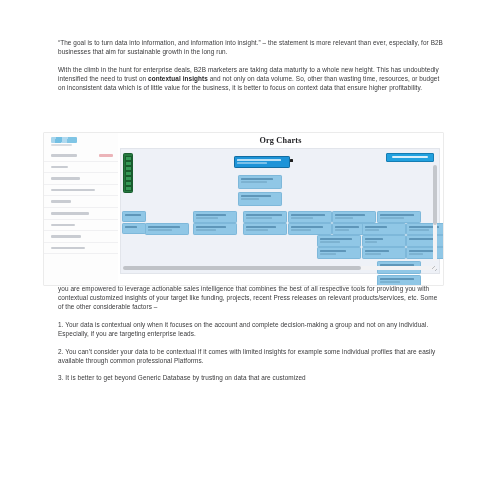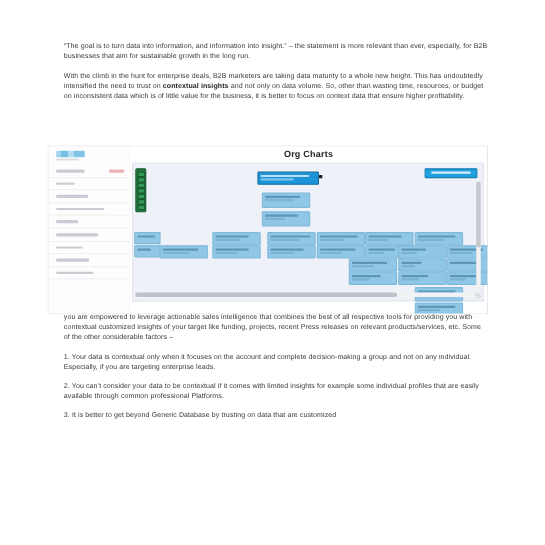--- a/index.html
+++ b/index.html
@@ -21,21 +21,21 @@
   .slogo{position:absolute;left:7px;top:4px;width:26px;height:6px;
          background:linear-gradient(100deg,#9fd4ef 0 18%,#66bde6 18% 42%,#a9d9f2 42% 62%,#74c3e8 62% 100%);
          border-radius:1px;opacity:.95;font-size:0;}
   .sloglo2{position:absolute;left:7px;top:11px;width:21px;height:2px;background:#d9dde2;border-radius:1px;}
   .smenu{position:absolute;left:0;top:17px;right:0;}
   .srow{position:relative;height:10.6px;border-bottom:1px solid #f0f0f2;}
   .srow .bar{position:absolute;left:7px;top:4px;height:2.6px;background:#c9ccd2;border-radius:1px;}
   .srow .tagr{position:absolute;right:5px;top:4px;width:14px;height:2.6px;background:#f0b3b8;border-radius:1px;}
 
   .sbody{position:absolute;left:74px;top:0;right:0;height:152px;background:#ffffff;}
-  .stitle{position:absolute;left:0;right:0;top:3px;text-align:center;font-family:Liberation Sans, sans-serif;
+  .stitle{position:absolute;left:0;right:0;top:3px;text-align:center;font-family:Liberation Serif, serif;
           font-weight:bold;font-size:8.2px;color:#232326;letter-spacing:.2px;}
   .canvas{position:absolute;left:2px;top:15px;right:3px;bottom:11px;background:#eef1f7;border:1px solid #e2e5ec;}
 
   .vtool{position:absolute;left:2px;top:4px;width:7.5px;height:38px;background:#1f7a3c;
          border:.5px solid #16602e;border-radius:1.5px;}
   .vtool i{position:absolute;left:1.3px;width:5px;height:3.2px;background:#2e9b52;
            border:.4px solid #155c2b;border-radius:.5px;display:block;}
 
   .node{position:absolute;background:#8cc8ea;border:.5px solid #7ab9de;border-radius:1.2px;}
   .node .l1{position:absolute;left:2px;top:2px;height:2px;background:#4a87ad;border-radius:.6px;opacity:.75;}

